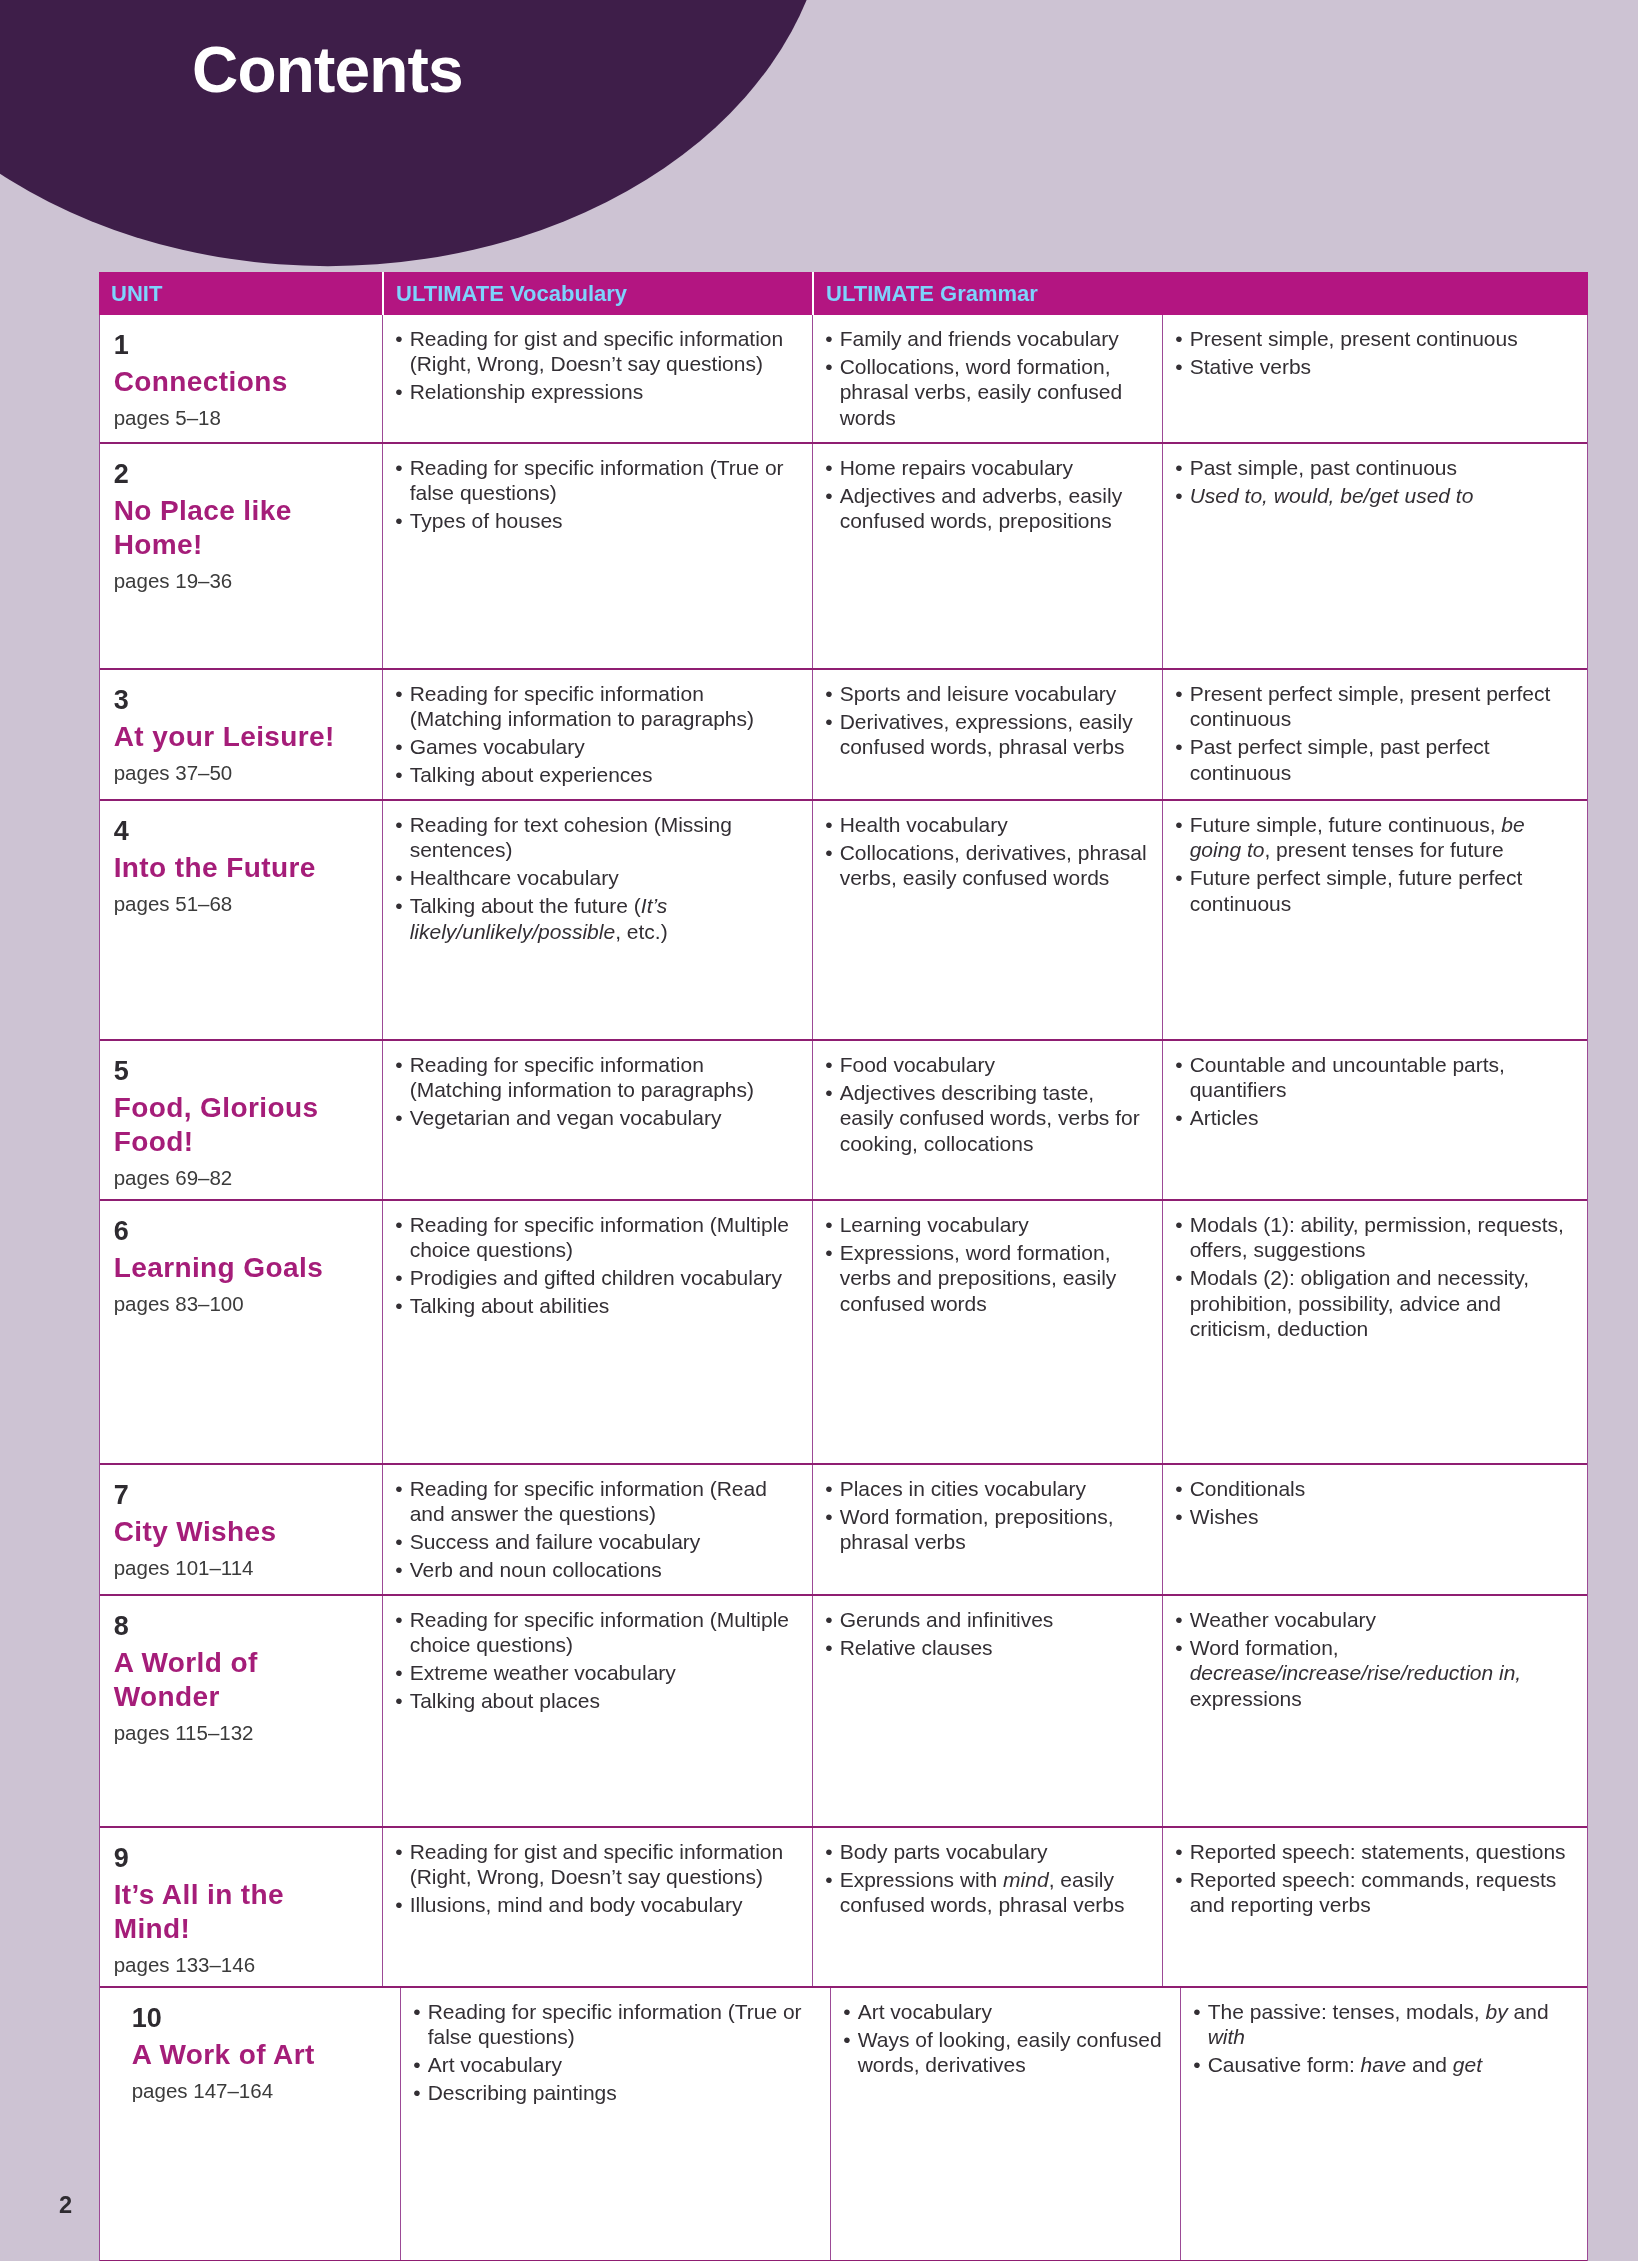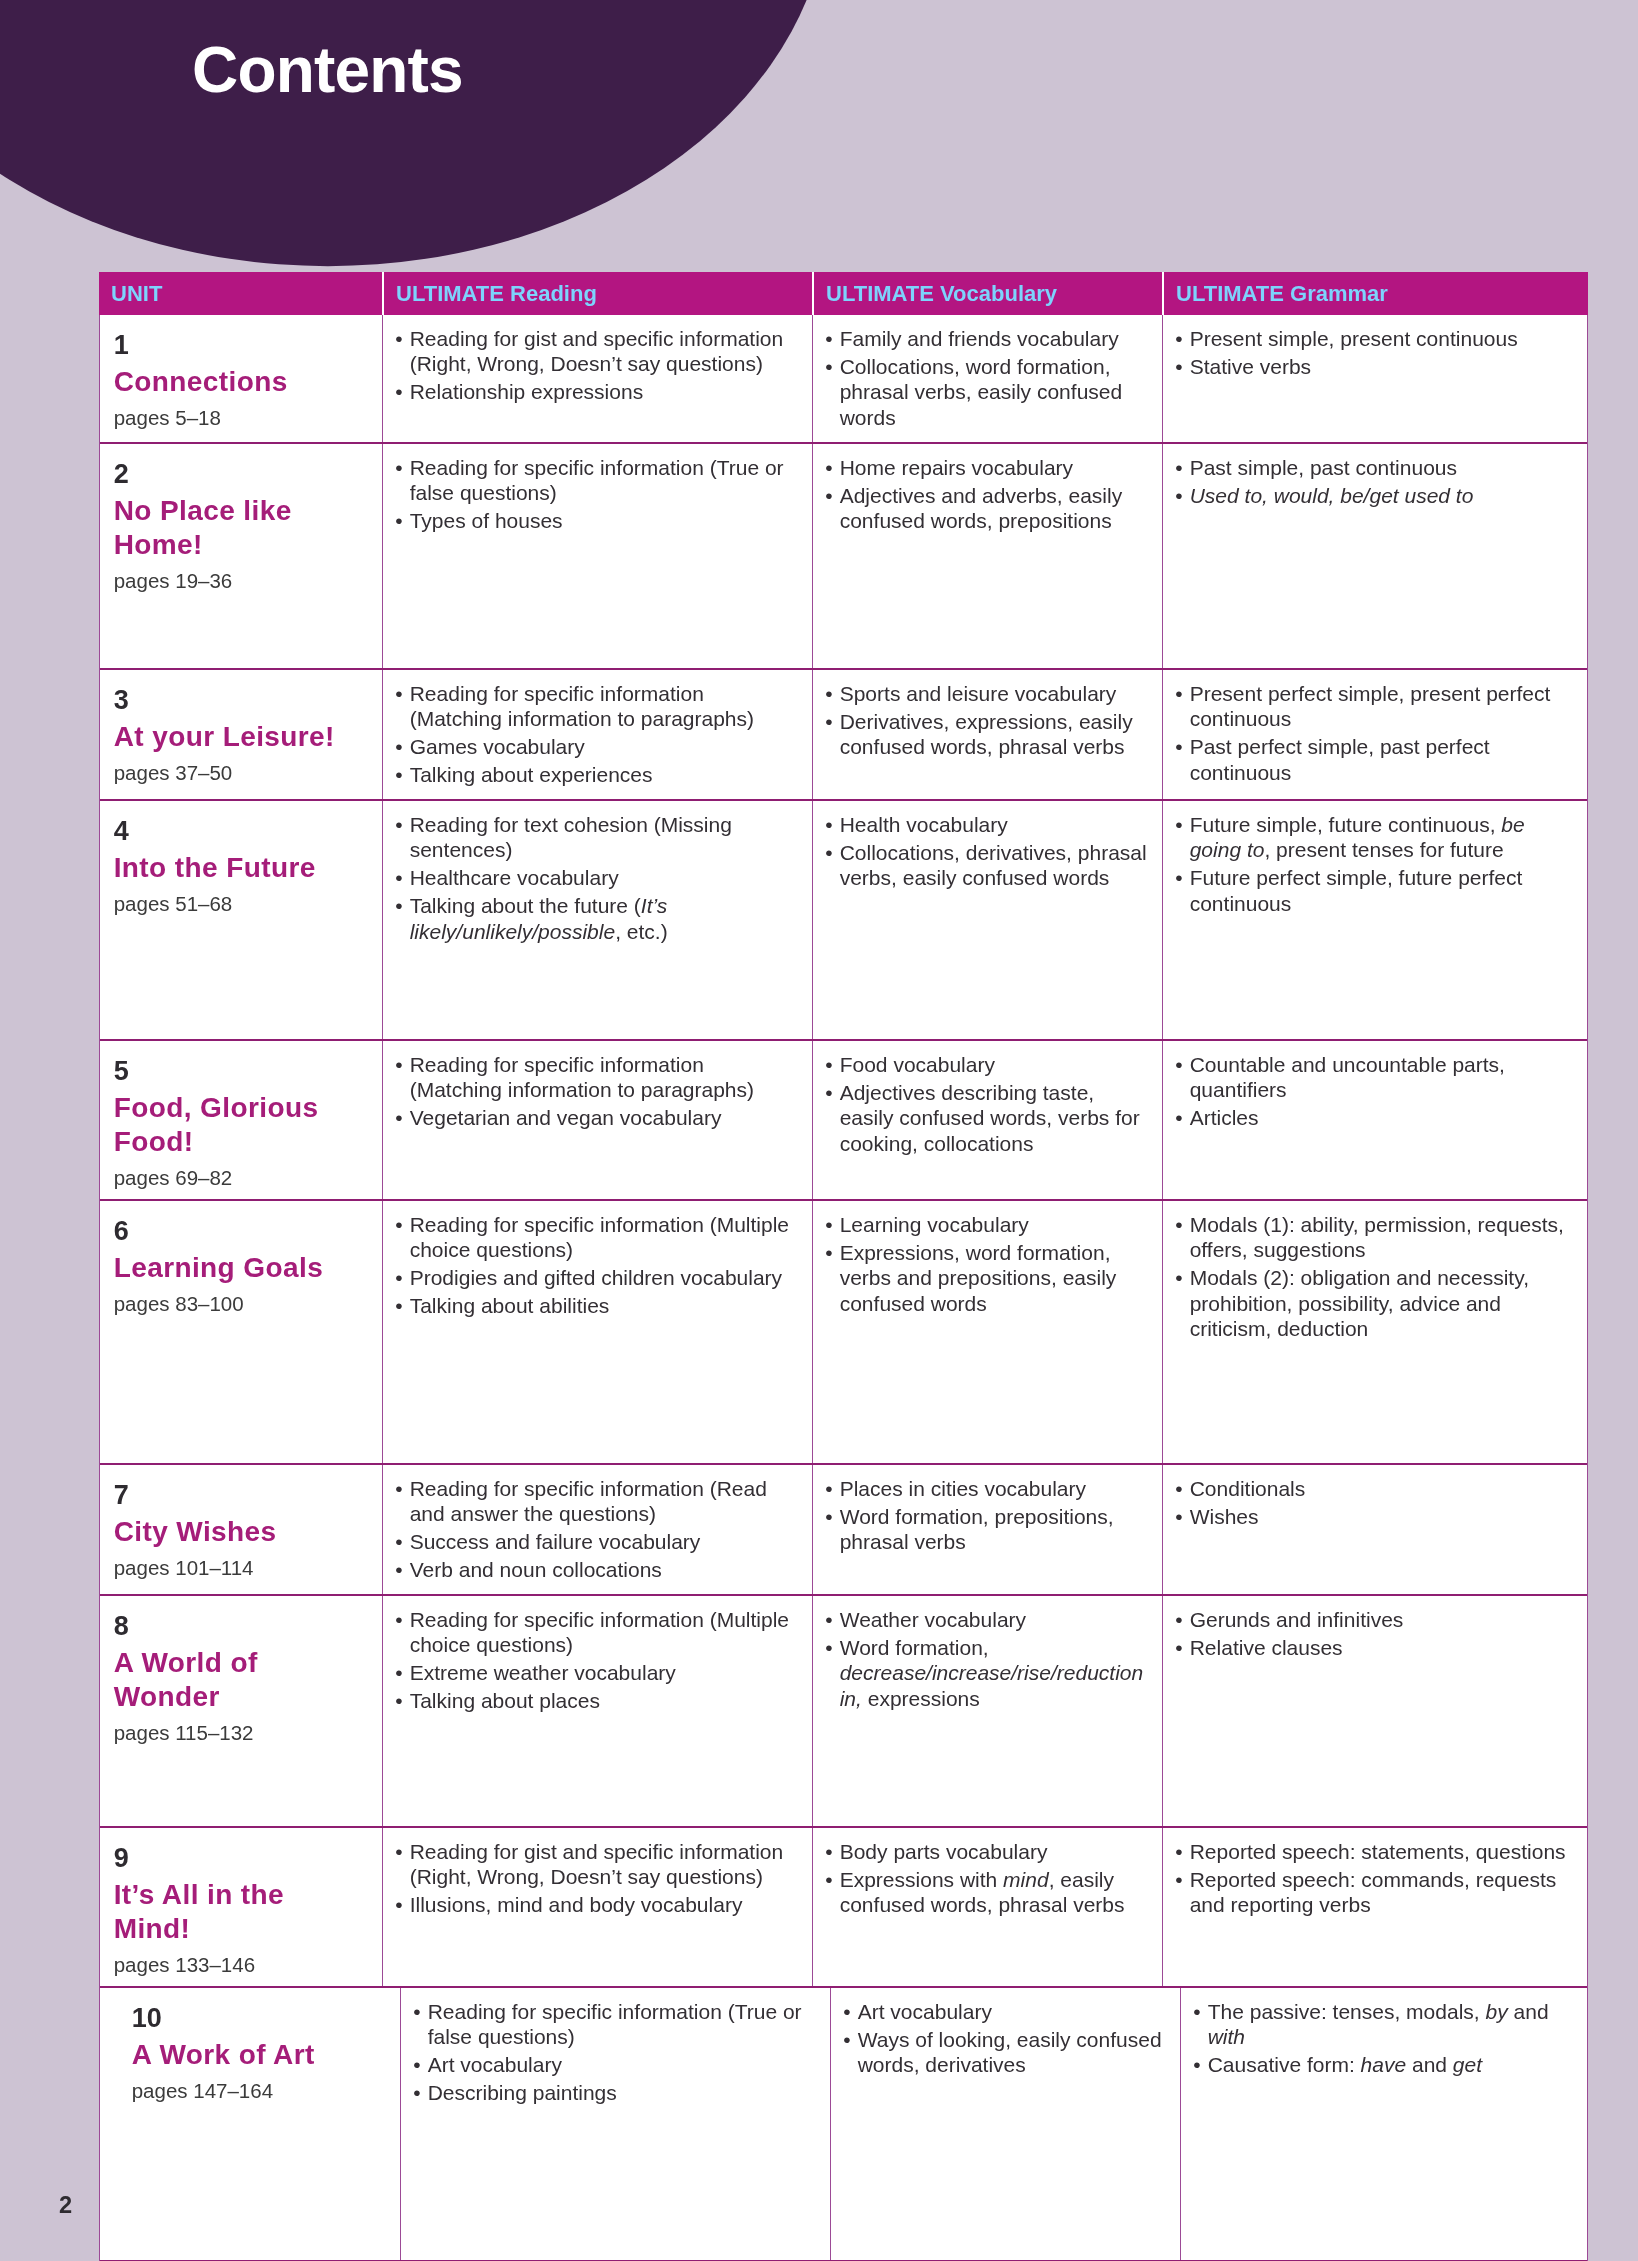--- a/index.html
+++ b/index.html
@@ -59,21 +59,20 @@
 
 <svg class="blob-svg" width="1639" height="327" viewBox="0 0 2153 430">
   <ellipse cx="430" cy="-150" rx="660" ry="500" fill="#3e1e49"></ellipse>
 </svg>
 
 <div class="page-title">Contents</div>
 
 <div class="contents-table">
   <div class="thead">
     <div class="hcell">UNIT</div>
-    <div class="hcell">ULTIMATE Reading</div>
     <div class="hcell">ULTIMATE Vocabulary</div>
     <div class="hcell">ULTIMATE Grammar</div>
   </div>
   <div class="tbody">
       <div class="trow" style="min-height: 129px;">
         <div class="tcell unit-cell">
           <div class="unit-number">1</div>
           <div class="unit-title">Connections</div>
           <div class="unit-pages">pages 5–18</div>
         </div>
@@ -213,26 +212,26 @@
           <div class="unit-number">8</div>
           <div class="unit-title">A World of Wonder</div>
           <div class="unit-pages">pages 115–132</div>
         </div>
         <div class="tcell">
           <div class="bullet">Reading for specific information (Multiple choice questions)</div>
           <div class="bullet">Extreme weather vocabulary</div>
           <div class="bullet">Talking about places</div>
         </div>
         <div class="tcell">
+          <div class="bullet">Gerunds and infinitives</div>
+          <div class="bullet">Relative clauses</div>
+        </div>
+        <div class="tcell">
           <div class="bullet">Weather vocabulary</div>
           <div class="bullet">Word formation, <i>decrease/increase/rise/reduction in,</i> expressions</div>
-        </div>
-        <div class="tcell">
-          <div class="bullet">Gerunds and infinitives</div>
-          <div class="bullet">Relative clauses</div>
         </div>
       </div>
       <div class="trow" style="min-height: 126px;">
         <div class="tcell unit-cell">
           <div class="unit-number">9</div>
           <div class="unit-title">It’s All in the Mind!</div>
           <div class="unit-pages">pages 133–146</div>
         </div>
         <div class="tcell">
           <div class="bullet">Reading for gist and specific information (Right, Wrong, Doesn’t say questions)</div>

